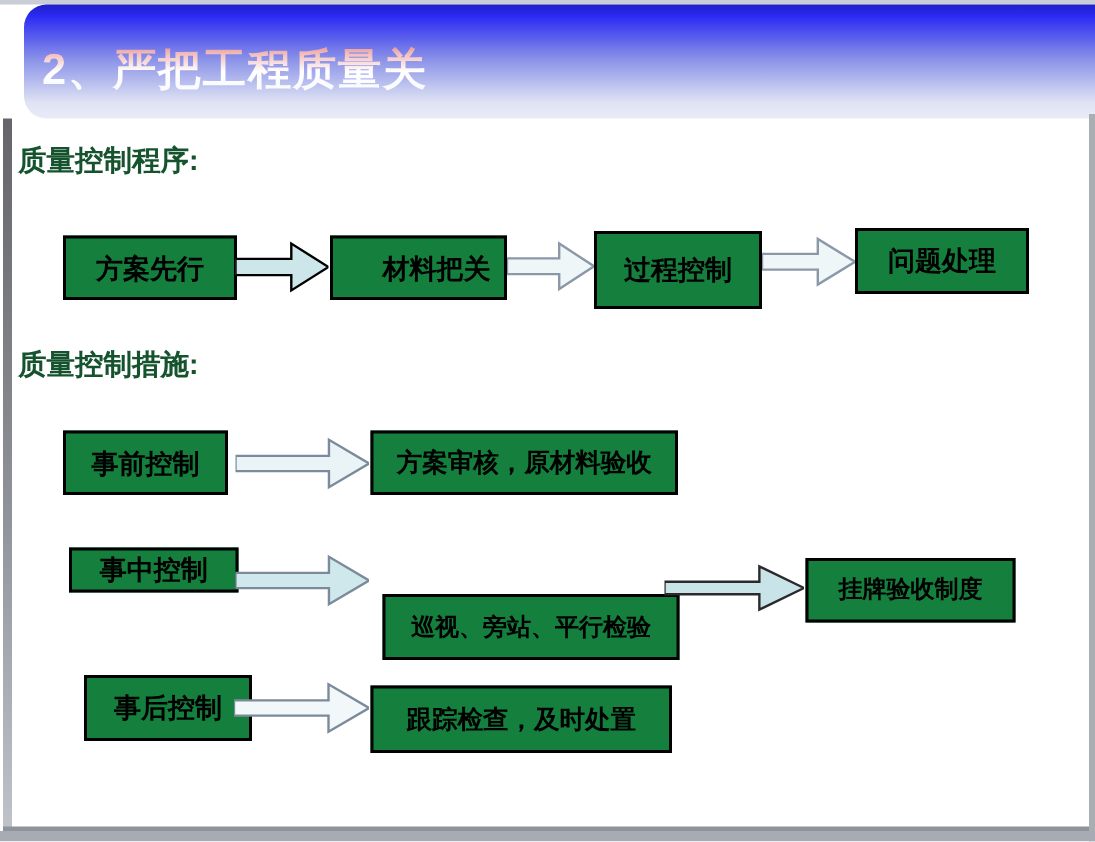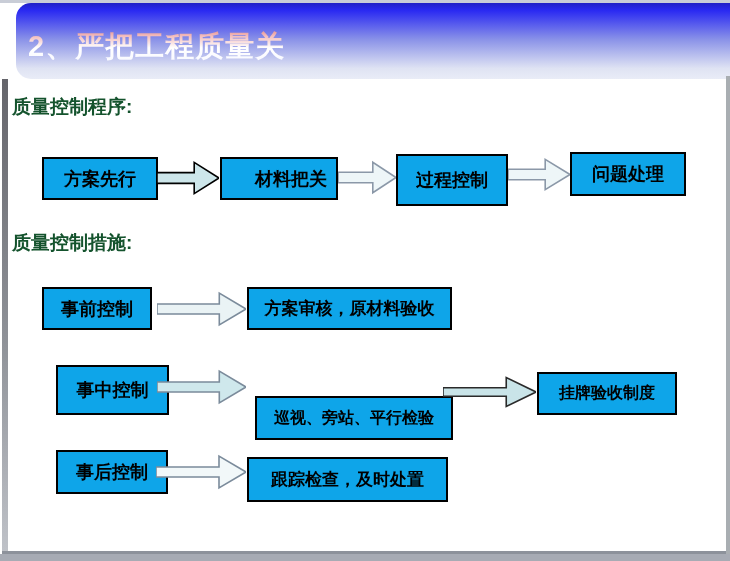--- a/index.html
+++ b/index.html
@@ -30,37 +30,37 @@
     text-shadow:none;white-space:nowrap;
   }
 
   
   .section-label{position:absolute;font-size:19px;font-weight:bold;color:#14532d;white-space:nowrap;}
   .label-procedure{left:12px;top:94px;}
   .label-measures{left:12px;top:230px;}
 
   
   .cbox{
-    position:absolute;background:#0ea5e9;border:2px solid #000;
+    position:absolute;background:#15803d;border:2px solid #000;
     display:flex;align-items:center;justify-content:center;
     font-weight:bold;color:#000;box-sizing:border-box;white-space:nowrap;
   }
   .fs18{font-size:18px;} .fs17{font-size:17px;text-align:right;} .fs16{font-size:16px;}
   .serif{font-family:"Liberation Serif","DejaVu Serif",serif;}
 
   
   .b-proc-0{left:42px; top:157px;width:116px;height:43px;}
   .b-proc-1{left:220px;top:157px;width:118px;height:43px;padding-left:24px;}
   .b-proc-2{left:396px;top:154px;width:112px;height:52px;}
   .b-proc-3{left:570px;top:152px;width:116px;height:44px;}
 
   
   .b-srcA{left:42px;top:287px;width:110px;height:43px;}
   .b-tgtA{left:247px;top:287px;width:205px;height:43px;}
-  .b-srcB{left:56px;top:365px;width:113px;height:50px;}
+  .b-srcB{left:46px;top:365px;width:113px;height:30px;}
   .b-tgtB1{left:255px;top:372px;width:198px;height:44px;margin-top:24px;}
   .b-tgtB2{left:537px;top:372px;width:140px;height:43px;}
   .b-srcC{left:40px;top:450px;width:112px;height:44px;margin-left:16px;}
   .b-tgtC{left:247px;top:457px;width:201px;height:45px;}
 
   
   .arrow{position:absolute;}
   .ar-p1{left:157px;top:160px;width:62px;height:36px;}
   .ar-p2{left:338px;top:160px;width:58px;height:35px;}
   .ar-p3{left:508px;top:157px;width:62px;height:35px;}

